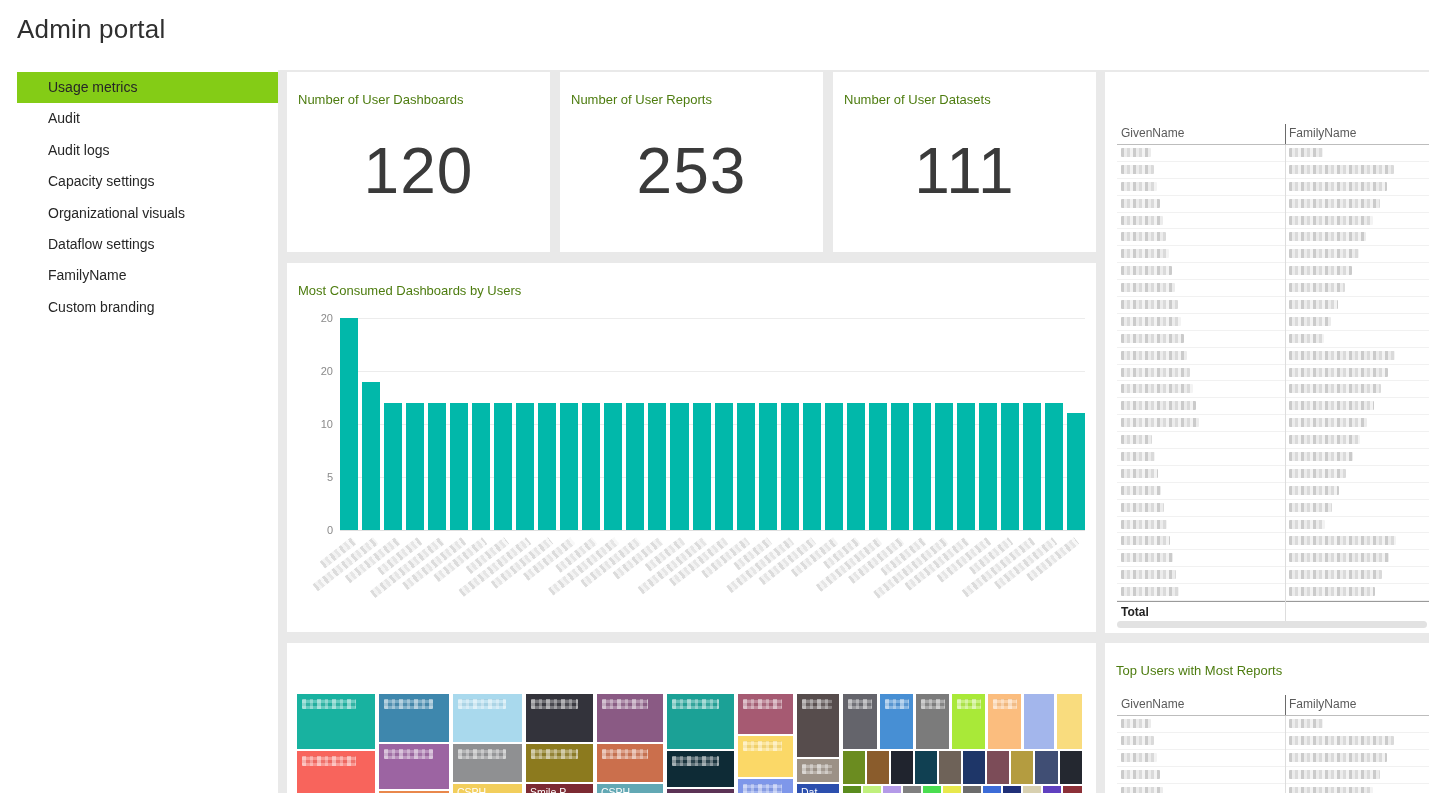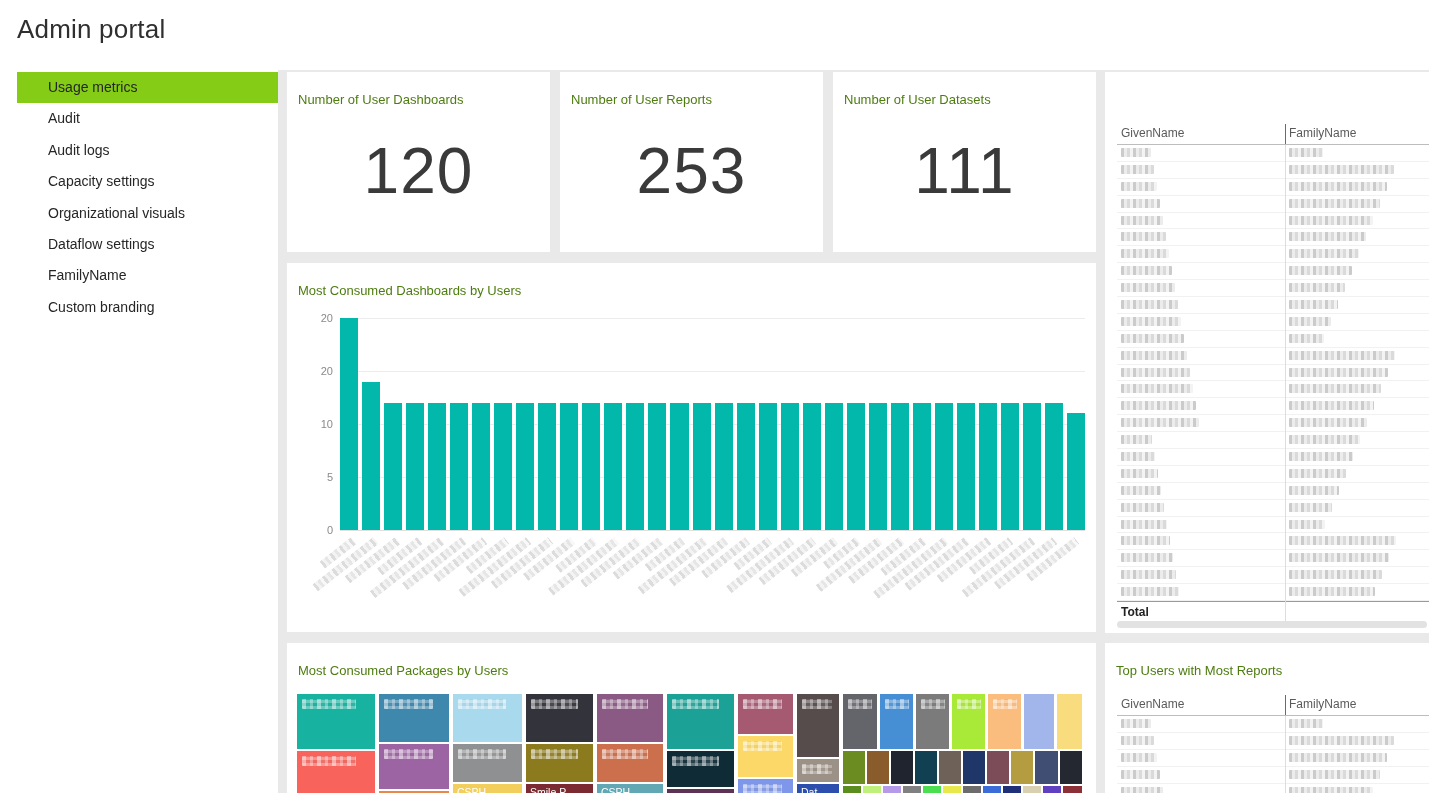--- a/index.html
+++ b/index.html
@@ -219,21 +219,20 @@
           <div class="px px-axis xlabel" style="width: 63px; left: 636.397px; top: 274px;"></div>
           <div class="px px-axis xlabel" style="width: 50px; left: 671.309px; top: 274px;"></div>
           <div class="px px-axis xlabel" style="width: 87px; left: 656.221px; top: 274px;"></div>
           <div class="px px-axis xlabel" style="width: 74px; left: 691.132px; top: 274px;"></div>
           <div class="px px-axis xlabel" style="width: 61px; left: 726.044px; top: 274px;"></div>
         </div>
     </div>
   </section>
 
   <section class="card" style="left:287px;top:643px;width:809px;height:310px;overflow:hidden;">
-    <div class="card-title">Most Consumed Packages by Users</div>
     <div class="treemap" id="treemap">
         <div class="tile" style="left: 0px; top: 0px; width: 80px; height: 57px; background: rgb(24, 178, 160);">
           <span class="px-light" style="width: 54px;"></span>
         </div>
         <div class="tile" style="left: 0px; top: 57px; width: 80px; height: 86px; background: rgb(248, 100, 92);">
           <span class="px-light" style="width: 54px;"></span>
         </div>
         <div class="tile" style="left: 82px; top: 0px; width: 72px; height: 50px; background: rgb(62, 135, 173);">
           <span class="px-light" style="width: 49px;"></span>
         </div>

